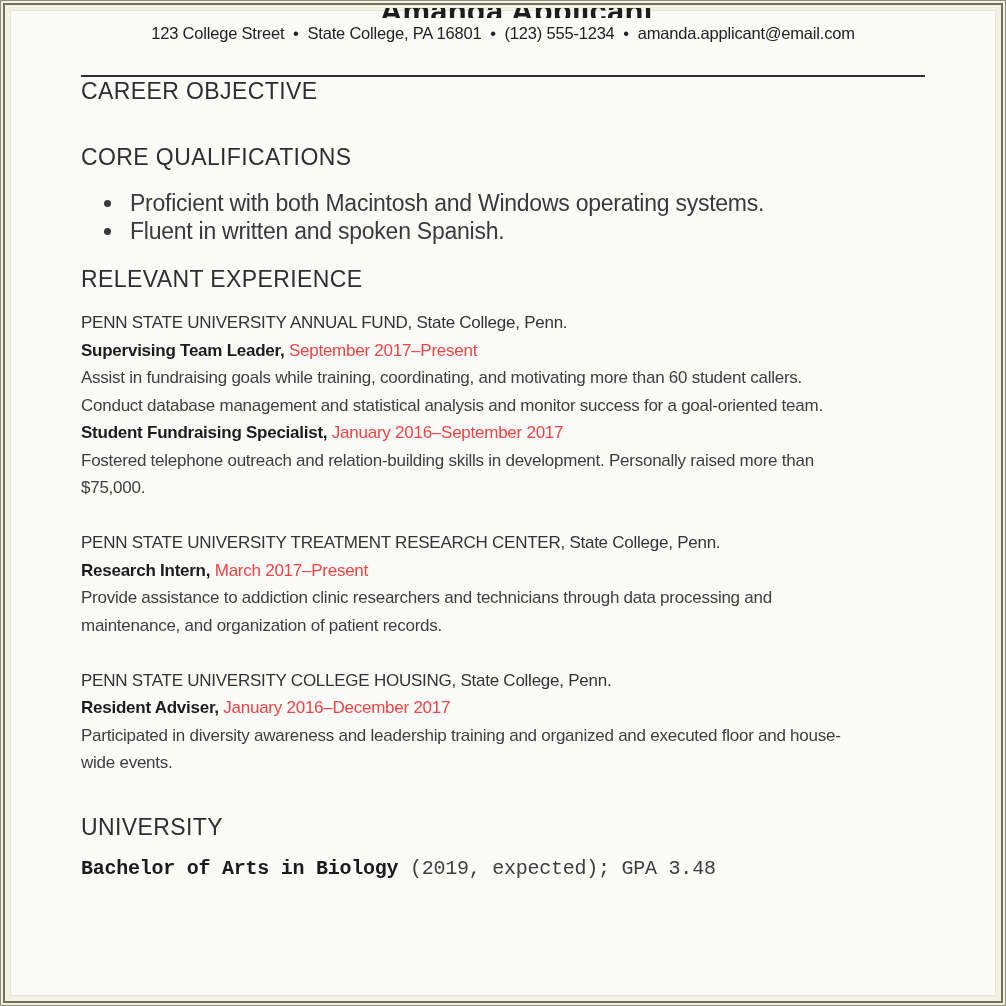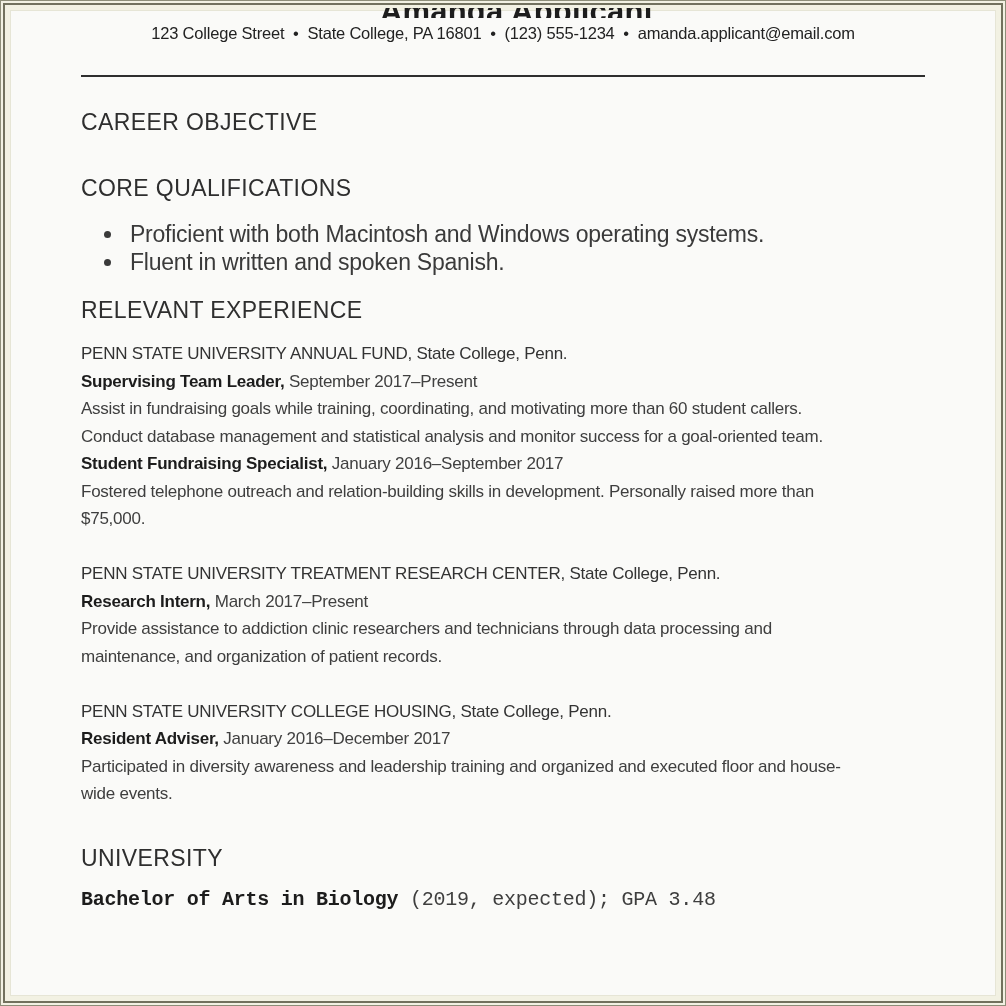--- a/index.html
+++ b/index.html
@@ -62,21 +62,21 @@
     width: 100%;
   }
 
   h2.section-heading {
     font-size: 23px;
     font-weight: 400;
     line-height: 28px;
     color: #2e2e2e;
     letter-spacing: 0.4px;
   }
-  .heading-objective     { margin-top: 31px; }
+  .heading-objective     { }
   .heading-qualifications{ margin-top: 38px; }
   .heading-experience    { margin-top: 20px; }
   .heading-education     { margin-top: 36px; }
 
   p.body-text {
     font-size: 17px;
     line-height: 27.5px;
     letter-spacing: -0.25px;
     color: #3e3e3e;
     white-space: pre-line;
@@ -99,21 +99,21 @@
   .job-block { margin-top: 27.5px; }
   .job-block.first { margin-top: 16px; }
   .job-block p { 
     font-size: 17px;
     line-height: 27.5px;
     letter-spacing: -0.25px;
     white-space: pre-line;
   }
   .company-line { color: #333333; }
   .role-title { font-weight: bold; color: #1c1c1c; }
-  .role-dates { color: #404040; margin-top: 43px; }
+  .role-dates { color: #ef4444; margin-top: 43px; }
 
   .degree-line {
     margin-top: 14px;
     font-size: 20px;
     line-height: 27.5px;
     letter-spacing: -0.25px;
     color: #3e3e3e;
     font-family: Liberation Mono, monospace;
   }
   .degree-name { font-weight: bold; color: #1c1c1c; }

